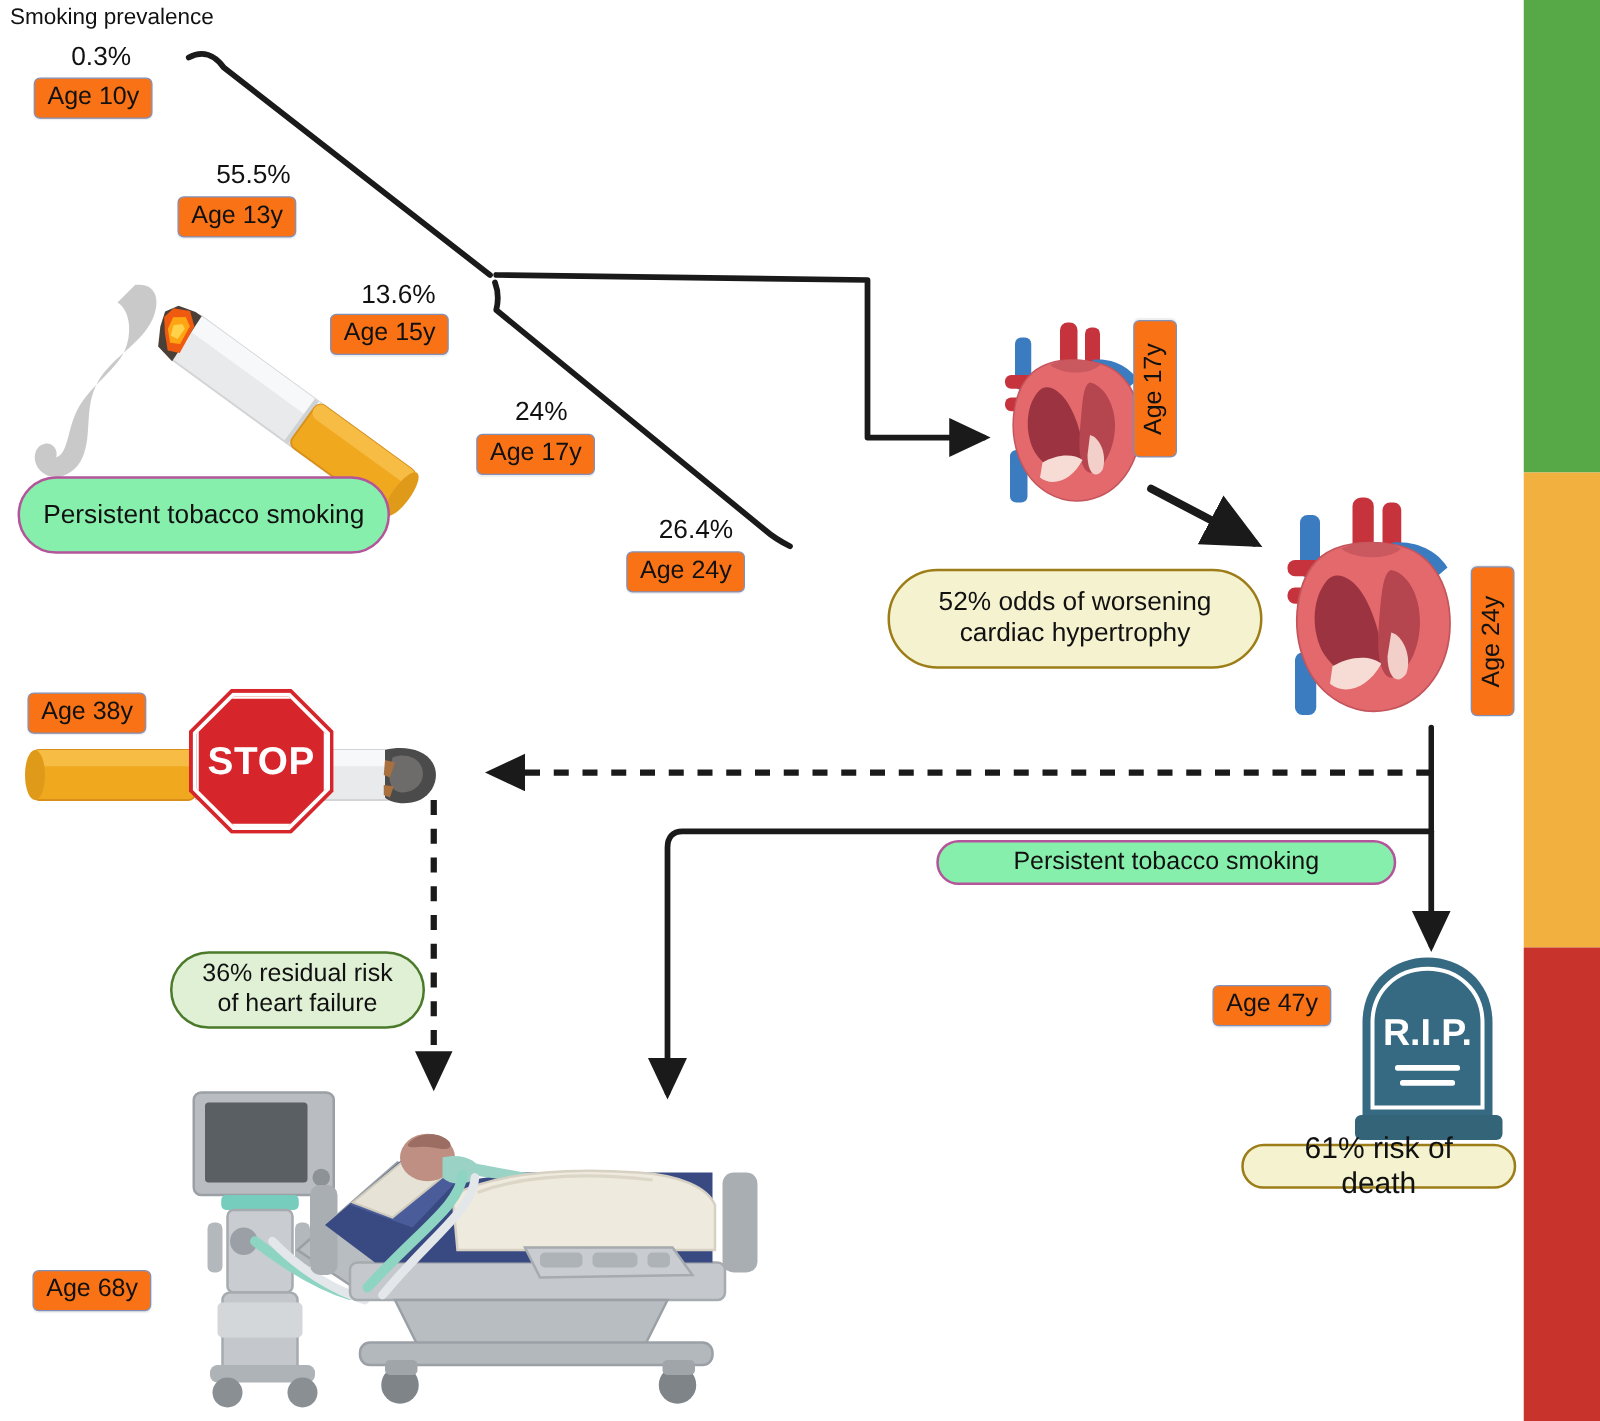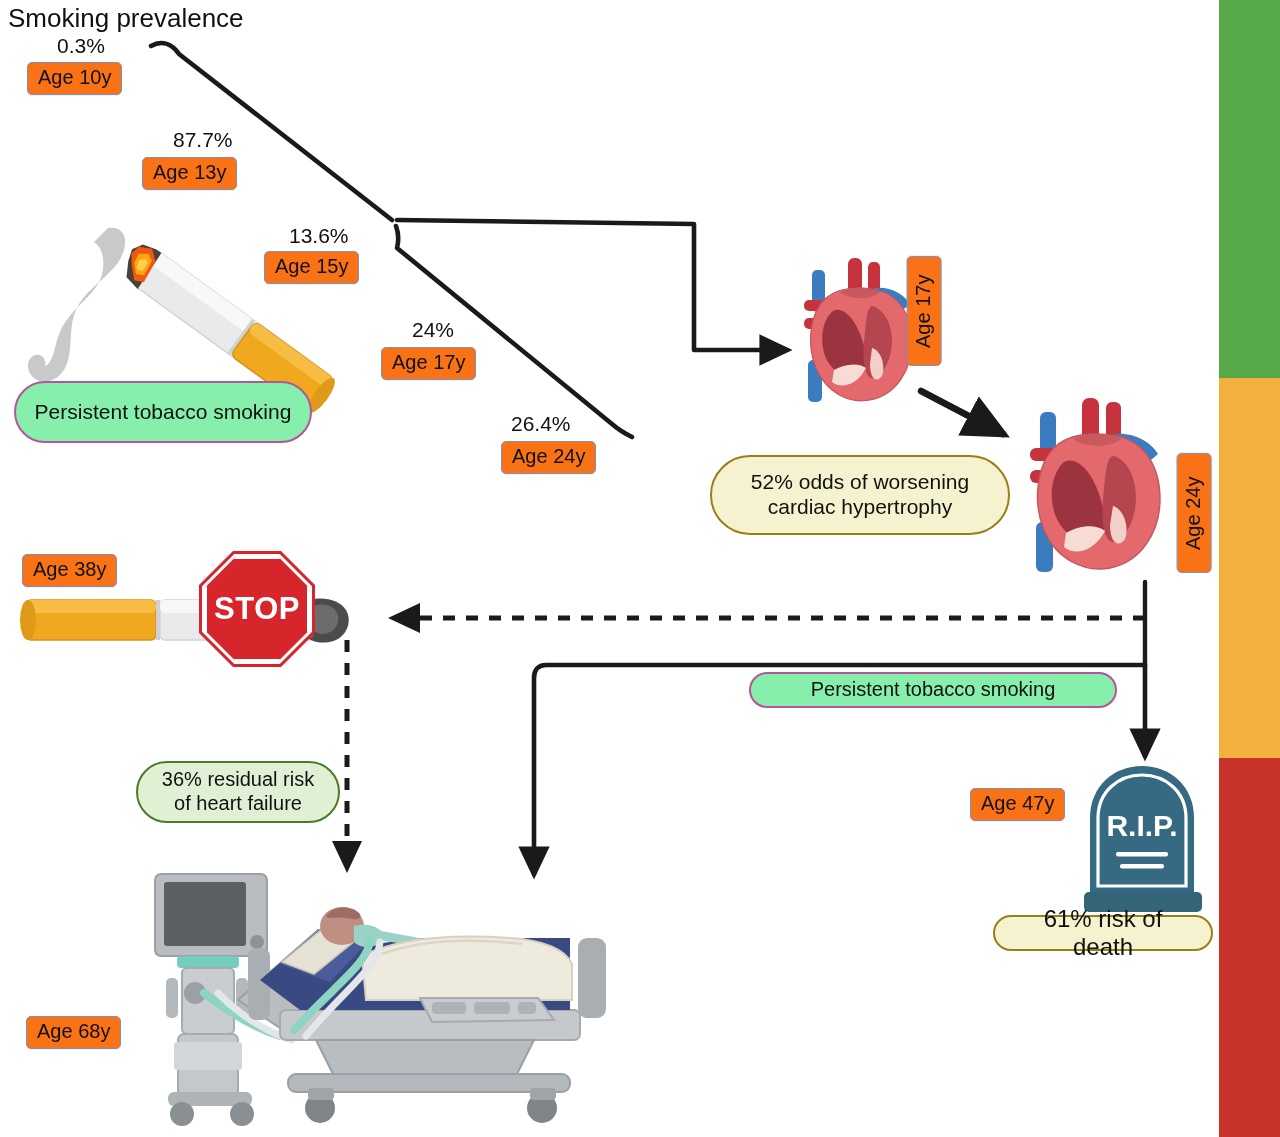--- a/index.html
+++ b/index.html
@@ -36,21 +36,21 @@
   .plain-label{position:absolute;font-size:20px;color:#111;white-space:nowrap;}
   .pct{position:absolute;font-size:21px;color:#111;white-space:nowrap;text-align:right;}
 
   
   .sevbar{position:absolute;right:0;width:61px;}
   .sev-green{top:0;height:378px;background:#57a846;}
   .sev-orange{top:378px;height:380px;background:#f2b13f;}
   .sev-red{top:758px;height:379px;background:#c8332c;}
 
   
-  .stop-sign{position:absolute;width:116px;height:116px;margin-left:48px;}
+  .stop-sign{position:absolute;width:116px;height:116px;}
   .stop-sign .oct{
     width:100%;height:100%;background:#d6262c;
     clip-path:polygon(29.3% 0,70.7% 0,100% 29.3%,100% 70.7%,70.7% 100%,29.3% 100%,0 70.7%,0 29.3%);
     display:flex;align-items:center;justify-content:center;
     box-sizing:border-box;
   }
   .stop-sign .oct-inner{
     position:absolute;inset:6px;border:2.5px solid #ffffff;
     clip-path:polygon(29.3% 0,70.7% 0,100% 29.3%,100% 70.7%,70.7% 100%,29.3% 100%,0 70.7%,0 29.3%);
     background:#d6262c;
@@ -235,27 +235,27 @@
 
       <path d="M186,180 L404,180 L386,216 L204,216 Z" fill="#b8bdc1" stroke="#9aa0a5" stroke-width="2"></path>
       <rect x="158" y="214" width="282" height="18" rx="8" fill="#b3b8bc" stroke="#9aa0a5" stroke-width="2"></rect>
       <circle cx="190" cy="248" r="15" fill="#7f8488"></circle>
       <circle cx="412" cy="248" r="15" fill="#7f8488"></circle>
       <rect x="178" y="228" width="26" height="12" rx="4" fill="#a0a5a9"></rect>
       <rect x="400" y="228" width="26" height="12" rx="4" fill="#a0a5a9"></rect>
     </g>
   </svg>
 
-  <div class="plain-label" style="left:8px;top:3px;font-size:26px">Smoking prevalence</div>
+  <div class="plain-label" style="left:8px;top:3px;font-size:18px">Smoking prevalence</div>
 
   <div class="pct" style="left:57px;top:34px">0.3%</div>
-  <div class="pct" style="left:173px;top:128px">87.7%</div>
+  <div class="pct" style="left:173px;top:128px">55.5%</div>
   <div class="pct" style="left:289px;top:224px">13.6%</div>
   <div class="pct" style="left:412px;top:318px">24%</div>
-  <div class="pct" style="left:511px;top:412px">26.4%</div>
+  <div class="pct" style="left:527px;top:412px">26.4%</div>
 
   <div class="chip chip-age" style="left:27px;top:62px">Age 10y</div>
   <div class="chip chip-age" style="left:142px;top:157px">Age 13y</div>
   <div class="chip chip-age" style="left:264px;top:251px">Age 15y</div>
   <div class="chip chip-age" style="left:381px;top:347px">Age 17y</div>
   <div class="chip chip-age" style="left:501px;top:441px">Age 24y</div>
 
   <div class="chip chip-age vert" style="left:907px;top:256px;height:110px">Age 17y</div>
   <div class="chip chip-age vert" style="left:1177px;top:453px;height:120px">Age 24y</div>
 

